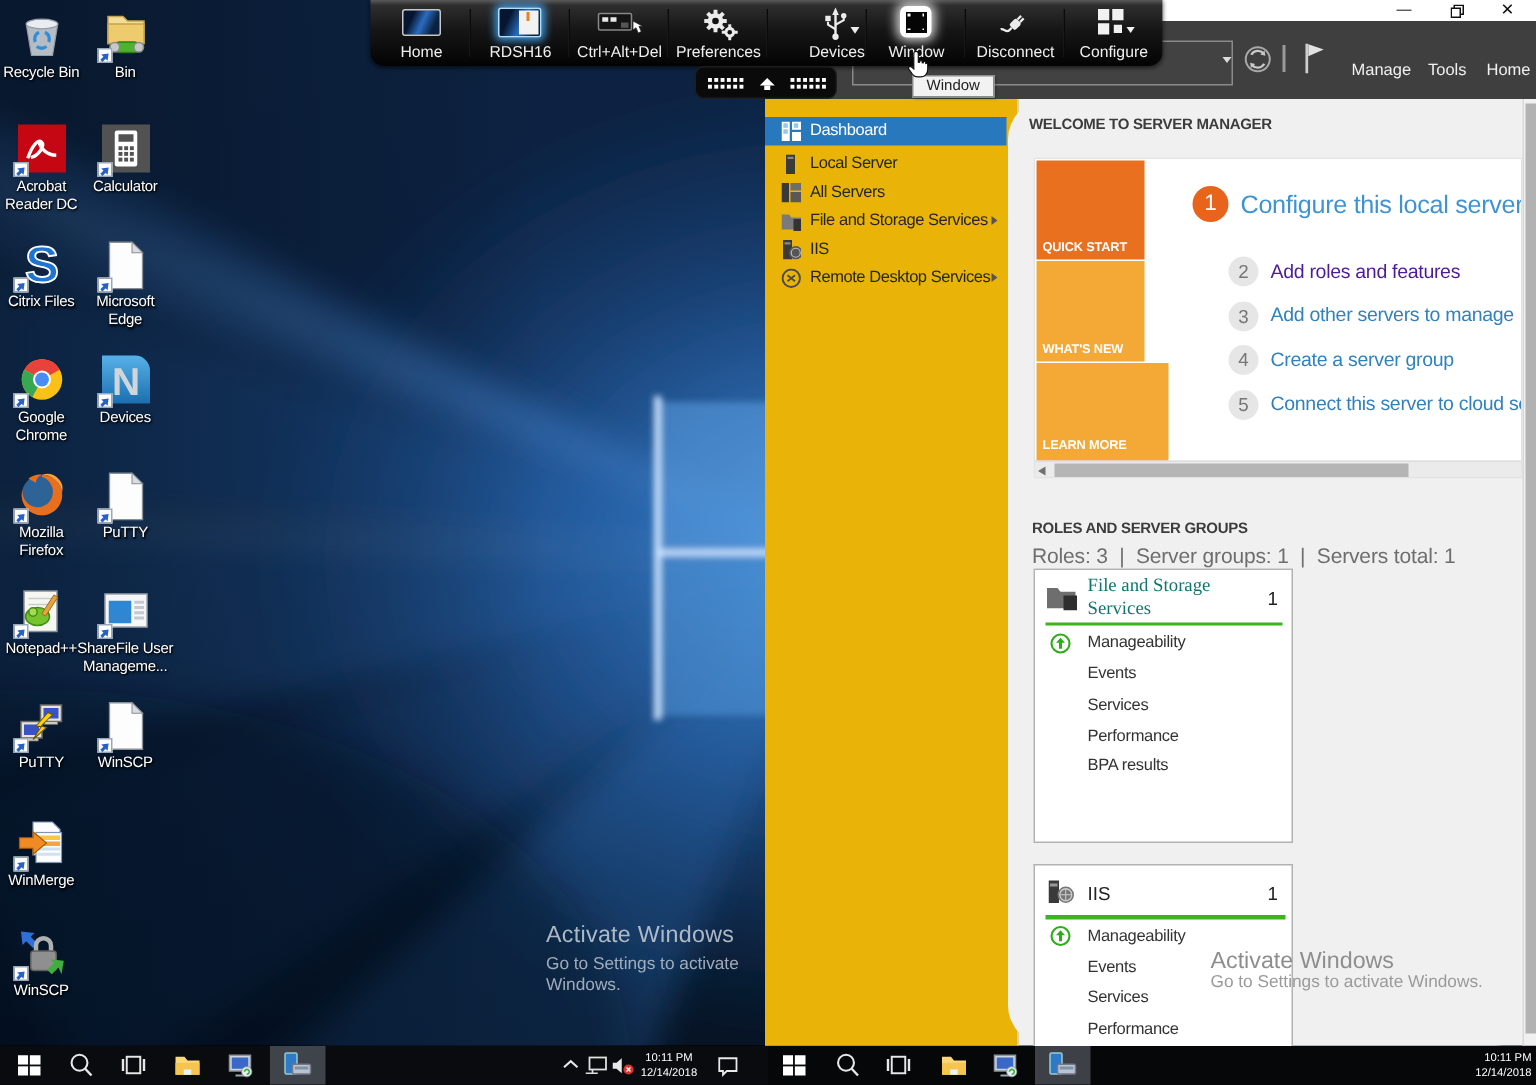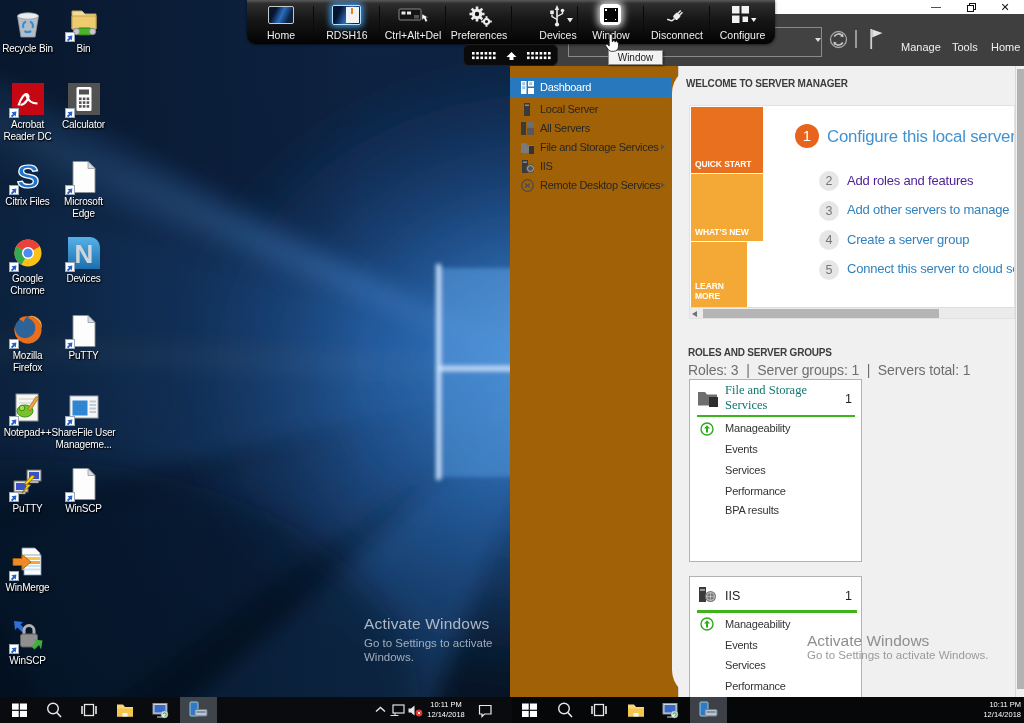--- a/index.html
+++ b/index.html
@@ -13,21 +13,21 @@
 .dicon .ic{position:relative;width:34px;height:34px;margin:0 auto;}
 .dicon .lbl{margin-top:3px;font-size:10px;letter-spacing:-0.2px;line-height:11.5px;color:#fff;white-space:nowrap;text-shadow:0 1px 2px rgba(0,0,0,.9),1px 1px 1px rgba(0,0,0,.8);}
 .sca{position:absolute;left:-2px;bottom:-2px;width:10px;height:10px;background:#fff;border:1px solid #9aa7b8;}
 .sca:before{content:"";position:absolute;left:1.5px;top:4.5px;width:4.5px;height:2.2px;background:#2660c8;transform:rotate(-45deg);}.sca:after{content:"";position:absolute;left:3.8px;top:0.8px;width:0;height:0;border-left:4.5px solid #2660c8;border-top:3.2px solid transparent;border-bottom:3.2px solid transparent;transform:rotate(-45deg);}
 
 #session{left:510px;top:0;width:514px;height:697px;background:#f0f0f0;}
 #titlebar{left:0;top:0;width:514px;height:14px;background:#fff;}
 .winbtn{position:absolute;top:0;height:14px;width:30px;color:#111;text-align:center;font-size:9px;line-height:14px;}
 #ribbon{left:0;top:14px;width:514px;height:52px;background:#3f3f3f;}
 .menu{position:absolute;top:25px;font-size:11px;color:#f0f0f0;}
-#navpane{left:0;top:66px;width:169px;height:631px;background:#a16207;border-right:1px solid #d0d0d0;}
+#navpane{left:0;top:66px;width:169px;height:631px;background:#eab308;border-right:1px solid #d0d0d0;}
 .navitem{position:absolute;left:0;width:161px;height:19px;font-size:11px;letter-spacing:-0.3px;color:#262626;line-height:19px;white-space:nowrap;}
 .navitem .txt{position:absolute;left:30px;top:0;}
 .navitem .nico{position:absolute;left:11px;top:3px;width:13px;height:13px;}
 .navarrow{position:absolute;left:151px;top:6px;width:0;height:0;border-left:4.5px solid #555;border-top:3.5px solid transparent;border-bottom:3.5px solid transparent;}
 #main{left:162px;top:66px;width:352px;height:631px;background:#f0f0f0;border-radius:27px;}
 
 .taskbar{top:697px;height:26px;background:#0a0b0e;}
 .tbico{position:absolute;top:4px;width:18px;height:18px;}
 
 #ctxbar{left:247px;top:0;width:528px;height:44px;background:linear-gradient(#5a5a5a 0%,#2e2e2e 8%,#161616 45%,#030303 100%);border-radius:0 0 9px 9px;box-shadow:0 1px 3px rgba(0,0,0,.6);}
@@ -348,21 +348,21 @@
     </div>
     <div id="main" class="abs">
       <div class="abs" style="left:14px;top:12px;font-size:10px;font-weight:bold;color:#3c3c3c;letter-spacing:-0.2px;">WELCOME TO SERVER MANAGER</div>
       <div class="abs" style="left:17px;top:39px;width:326px;height:214px;background:#fff;border:1px solid #e2e2e2;overflow:hidden;">
         <div class="abs" style="left:1px;top:1px;width:72px;height:66px;background:#e8701f;">
             <span style="position:absolute;left:4px;bottom:4px;font-size:8.5px;font-weight:bold;color:#fff;letter-spacing:-0.1px;">QUICK START</span>
           </div>
         <div class="abs" style="left:1px;top:68px;width:72px;height:67px;background:#f4a936;">
             <span style="position:absolute;left:4px;bottom:4px;font-size:8.5px;font-weight:bold;color:#fff;letter-spacing:-0.1px;">WHAT'S NEW</span>
           </div>
-        <div class="abs" style="left:1px;top:136px;width:56px;height:66px;background:#f4a936;">
+        <div class="abs" style="left:1px;top:136px;width:88px;height:66px;background:#f4a936;">
             <span style="position:absolute;left:4px;bottom:7px;font-size:8.5px;font-weight:bold;color:#fff;letter-spacing:-0.1px;">LEARN MORE</span>
           </div>
         <div class="abs" style="left:105px;top:17.5px;width:24px;height:24px;border-radius:50%;background:#e8641c;color:#fff;font-size:15px;text-align:center;line-height:24px;">1</div>
         <div class="abs" style="left:137px;top:20.5px;font-size:16.8px;color:#4093d2;white-space:nowrap;letter-spacing:-0.2px;">Configure this local server</div>
         <div class="abs" style="left:129px;top:65px;width:20px;height:20px;border-radius:50%;background:#e6e6e6;color:#767676;font-size:12.5px;text-align:center;line-height:20px;">2</div>
         <div class="abs" style="left:157px;top:66.5px;font-size:13px;color:#4c1d95;white-space:nowrap;letter-spacing:-0.2px;">Add roles and features</div>
         <div class="abs" style="left:129px;top:94.5px;width:20px;height:20px;border-radius:50%;background:#e6e6e6;color:#767676;font-size:12.5px;text-align:center;line-height:20px;">3</div>
         <div class="abs" style="left:157px;top:96px;font-size:13px;color:#3181bc;white-space:nowrap;letter-spacing:-0.2px;">Add other servers to manage</div>
         <div class="abs" style="left:129px;top:124px;width:20px;height:20px;border-radius:50%;background:#e6e6e6;color:#767676;font-size:12.5px;text-align:center;line-height:20px;">4</div>
         <div class="abs" style="left:157px;top:125.5px;font-size:13px;color:#3181bc;white-space:nowrap;letter-spacing:-0.2px;">Create a server group</div>

